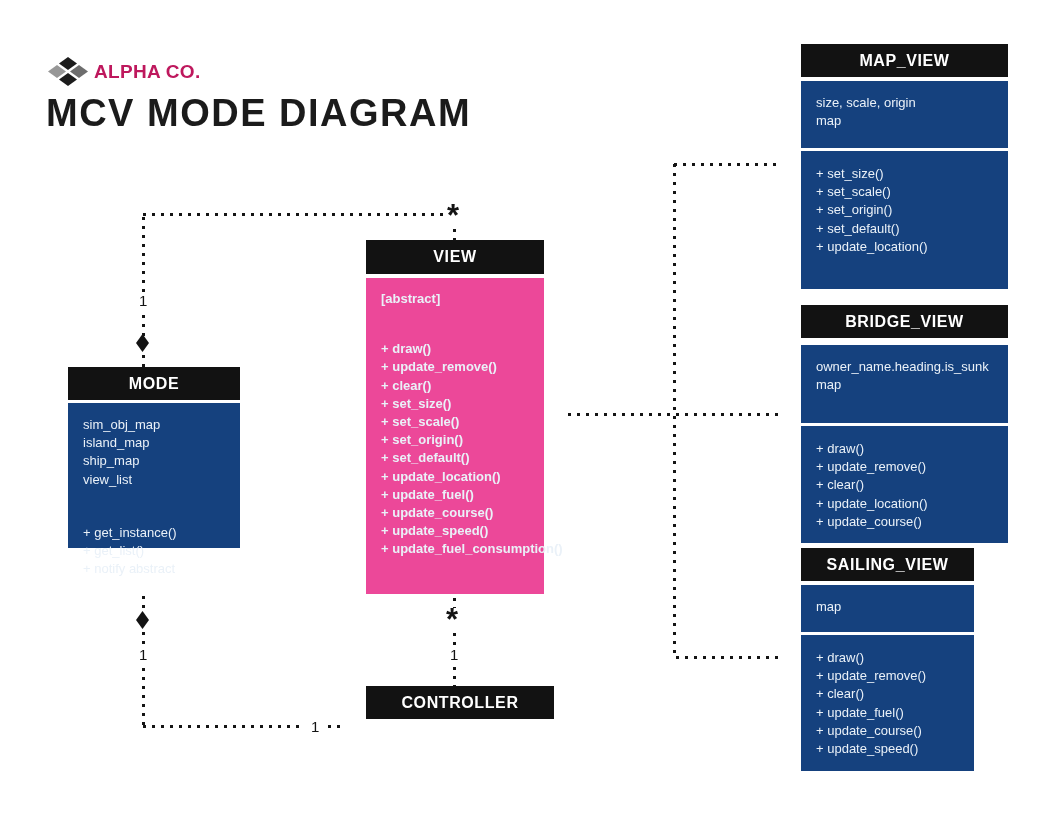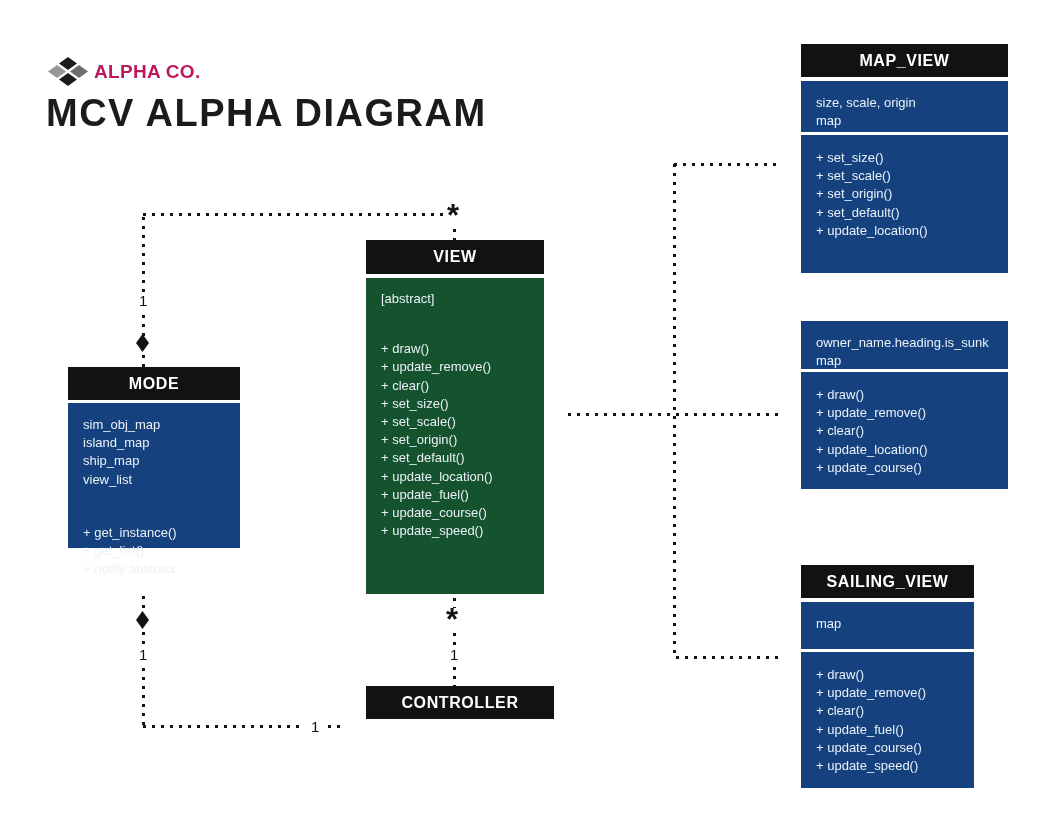--- a/index.html
+++ b/index.html
@@ -21,21 +21,21 @@
            letter-spacing:.3px; color:#be185d; }
   #title { position:absolute; left:46px; top:92px; font-size:38px; font-weight:bold;
            letter-spacing:1.5px; color:#1b1b1b; }
   
   .cbox { position:absolute;padding-left:20px; }
   .chead { height:33px; line-height:33px; background:#121212; color:#ffffff;
            font-weight:bold; font-size:16px; letter-spacing:.6px; text-align:center; }
   .cbox.viewbox .chead { height:34px; line-height:34px; }
   .cbody { margin-top:3px; padding:13px 10px 0 15px; color:#EAF1F8; font-size:13px; }
   .cbody.blue { background:#15417E; }
-  .cbody.teal { background:#14532d; }
+  .cbody.teal { background:#ec4899;font-weight:bold; }
   .line { line-height:18.2px; white-space:pre; }
   
   .dot-h { position:absolute; height:3px;
            background-image:repeating-linear-gradient(to right,#141414 0 3px,transparent 3px 9px); }
   .dot-v { position:absolute; width:3px;
            background-image:repeating-linear-gradient(to bottom,#141414 0 3px,transparent 3px 9px); }
   .diamond { position:absolute; width:13px; height:18px; background:#131313;
              clip-path:polygon(50% 0,100% 50%,50% 100%,0 50%); }
   .star { position:absolute; font-size:31px; font-weight:bold; color:#131313; line-height:1; }
   .mult { position:absolute; font-size:15px; color:#131313; line-height:1; }
@@ -45,21 +45,21 @@
 
 <div id="canvas">
 
   <div id="logo">
     <div class="ldiam t"></div>
     <div class="ldiam l"></div>
     <div class="ldiam r"></div>
     <div class="ldiam b"></div>
   </div>
   <div id="brand">ALPHA CO.</div>
-  <div id="title">MCV ALPHA DIAGRAM</div>
+  <div id="title">MCV MODE DIAGRAM</div>
 
   <div class="cbox" style="left:48px;top:367px;width:192px">
     <div class="chead">
       <span>MODE</span>
     </div>
     <div class="cbody blue" style="height:145px">
       <div>
           <div class="line">sim_obj_map</div>
           <div class="line">island_map</div>
           <div class="line">ship_map</div>
@@ -86,70 +86,74 @@
           <div class="line">+ update_remove()</div>
           <div class="line">+ clear()</div>
           <div class="line">+ set_size()</div>
           <div class="line">+ set_scale()</div>
           <div class="line">+ set_origin()</div>
           <div class="line">+ set_default()</div>
           <div class="line">+ update_location()</div>
           <div class="line">+ update_fuel()</div>
           <div class="line">+ update_course()</div>
           <div class="line">+ update_speed()</div>
+          <div class="line">+ update_fuel_consumption()</div>
         </div>
     </div>
   </div>
 
   <div class="cbox" style="left:346px;top:686px;width:208px">
     <div class="chead">
       <span>CONTROLLER</span>
     </div>
   </div>
 
   <div class="cbox" style="left:781px;top:44px;width:227px">
     <div class="chead">
       <span>MAP_VIEW</span>
     </div>
-    <div class="cbody blue" style="height:51px;margin-top:4px">
+    <div class="cbody blue" style="height:67px;margin-top:4px">
       <div>
           <div class="line">size, scale, origin</div>
           <div class="line">map</div>
         </div>
     </div>
     <div class="cbody blue" style="height:138px;padding-top:14px">
       <div>
           <div class="line">+ set_size()</div>
           <div class="line">+ set_scale()</div>
           <div class="line">+ set_origin()</div>
           <div class="line">+ set_default()</div>
           <div class="line">+ update_location()</div>
         </div>
     </div>
   </div>
 
   <div class="cbox" style="left:781px;top:305px;width:227px">
-    <div class="cbody blue" style="height:48px;margin-top:16px">
+    <div class="chead">
+      <span>BRIDGE_VIEW</span>
+    </div>
+    <div class="cbody blue" style="height:78px;margin-top:7px">
       <div>
           <div class="line">owner_name.heading.is_sunk</div>
           <div class="line">map</div>
         </div>
     </div>
     <div class="cbody blue" style="height:117px;padding-top:14px">
       <div>
           <div class="line">+ draw()</div>
           <div class="line">+ update_remove()</div>
           <div class="line">+ clear()</div>
           <div class="line">+ update_location()</div>
           <div class="line">+ update_course()</div>
         </div>
     </div>
   </div>
 
-  <div class="cbox" style="left:781px;top:565px;width:193px">
+  <div class="cbox" style="left:781px;top:548px;width:193px">
     <div class="chead">
       <span>SAILING_VIEW</span>
     </div>
     <div class="cbody blue" style="height:47px;margin-top:4px">
       <div>
           <div class="line">map</div>
         </div>
     </div>
     <div class="cbody blue" style="height:136px;padding-top:14px">
       <div>

